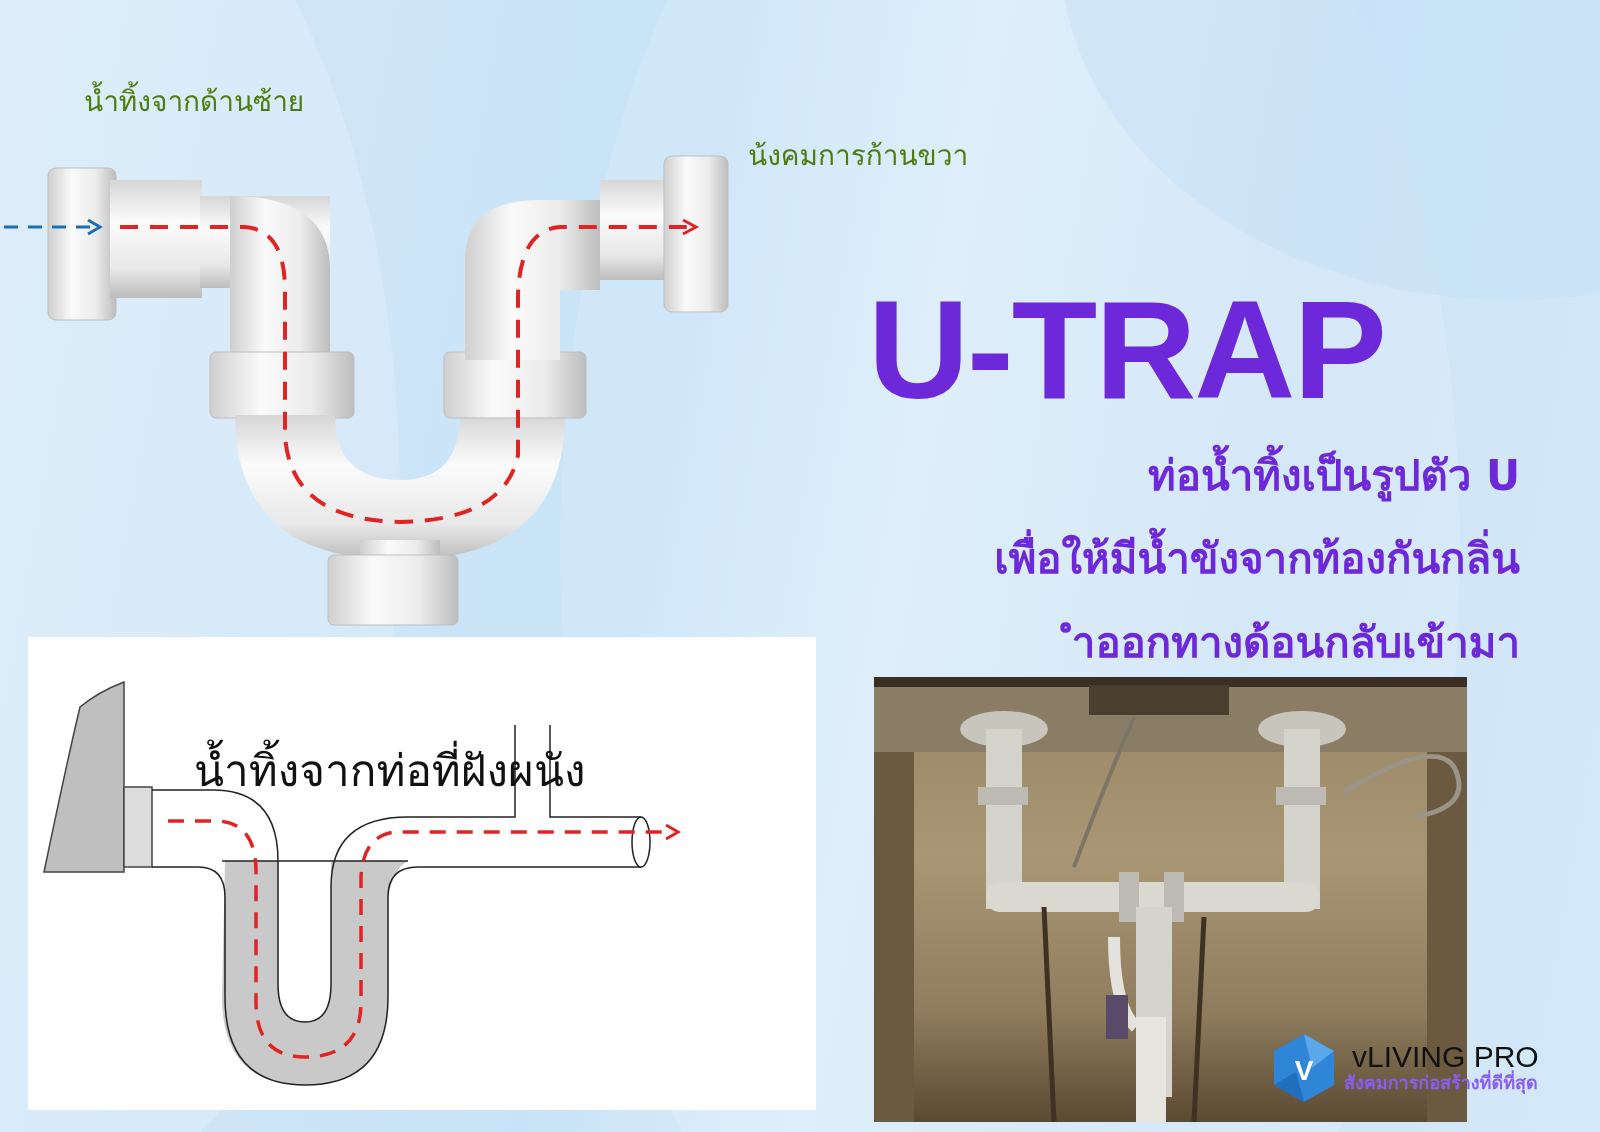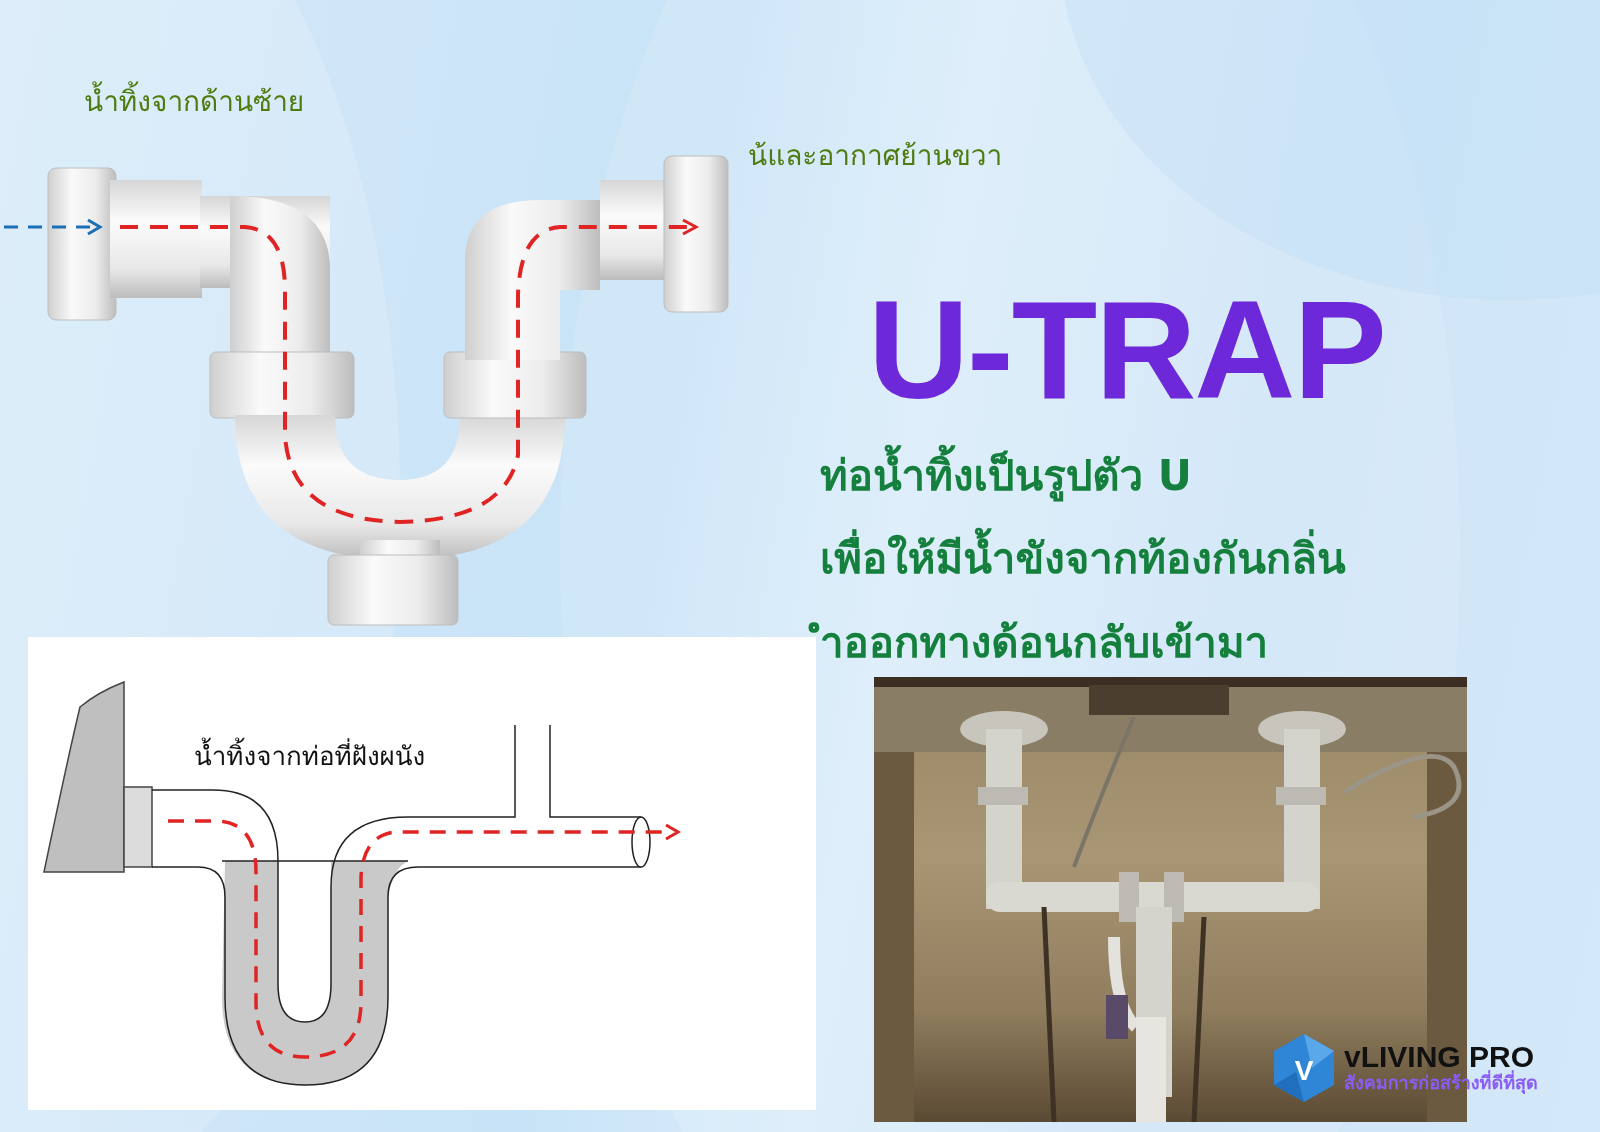--- a/index.html
+++ b/index.html
@@ -5,39 +5,39 @@
   html,body{margin:0;padding:0;}
   body{width:1600px;height:1132px;position:relative;overflow:hidden;
     background:linear-gradient(100deg,#d6eaf8 0%,#cfe6f8 20%,#c8e3f7 40%,#d9ecfa 55%,#cfe5f7 75%,#d3e8f8 100%);
     font-family:"Liberation Sans","DejaVu Sans",sans-serif;}
   .swoosh{position:absolute;border-radius:50%;pointer-events:none;}
   .sw1{left:-300px;top:-200px;width:700px;height:1400px;background:rgba(255,255,255,0.18);}
   .sw2{left:560px;top:-300px;width:900px;height:1700px;background:rgba(255,255,255,0.14);}
   .sw3{left:1060px;top:-400px;width:900px;height:700px;background:rgba(190,220,245,0.35);}
   .label-red{position:absolute;color:#4d7c0f;font-size:28px;line-height:1;white-space:nowrap;font-family:"DejaVu Sans",sans-serif;}
   .title{position:absolute;left:868px;top:280px;width:620px;color:#6d28d9;font-size:140px;font-weight:bold;line-height:1;letter-spacing:-2px;font-family:Liberation Sans, sans-serif;}
-  .desc{position:absolute;left:820px;width:700px;text-align:left;color:#15803d;font-size:42px;font-weight:bold;line-height:1;font-family:"DejaVu Sans",sans-serif;}
+  .desc{position:absolute;left:820px;width:700px;text-align:right;color:#6d28d9;font-size:42px;font-weight:bold;line-height:1;font-family:"DejaVu Sans",sans-serif;}
   .panel{position:absolute;left:28px;top:637px;width:788px;height:473px;background:#fff;}
-  .wall-label{position:absolute;left:166px;top:98px;font-size:26px;color:#111;font-family:"DejaVu Sans",sans-serif;white-space:nowrap;text-align:right;}
+  .wall-label{position:absolute;left:166px;top:98px;font-size:44px;color:#111;font-family:"DejaVu Sans",sans-serif;white-space:nowrap;text-align:right;}
   .photo{position:absolute;left:874px;top:677px;width:593px;height:445px;overflow:hidden;
     background:linear-gradient(180deg,#6c5e44 0%,#9c8a68 12%,#a89674 40%,#8f7d5e 75%,#5b4a33 100%);}
   .logo{position:absolute;left:1272px;top:1032px;display:flex;align-items:center;}
   .logo-text{margin-left:8px;}
-  .logo-name{font-size:30px;font-weight:bold;color:#111;line-height:1;font-family:"Liberation Sans",sans-serif;}
+  .logo-name{font-size:30px;font-weight:normal;color:#111;line-height:1;font-family:"Liberation Sans",sans-serif;margin-left:8px;}
   .logo-tag{font-size:18px;font-weight:bold;color:#8b5cf6;line-height:1.2;font-family:"DejaVu Sans",sans-serif;}
 </style>
 </head>
 <body>
 
 <div class="swoosh sw1"></div>
 <div class="swoosh sw2"></div>
 <div class="swoosh sw3"></div>
 
 <div class="label-red" style="left:84px;top:88px;">น้ำทิ้งจากด้านซ้าย</div>
-<div class="label-red" style="left:748px;top:142px;">น้และอากาศย้านขวา</div>
+<div class="label-red" style="left:748px;top:142px;">น้งคมการก้านขวา</div>
 
 <svg style="position:absolute;left:0;top:150px;" width="760" height="480" viewBox="0 150 760 480">
   <defs>
     <linearGradient id="pipeV" x1="0" x2="1" y1="0" y2="0">
       <stop offset="0" stop-color="#cfcfcf"></stop>
         <stop offset="0.35" stop-color="#fafafa"></stop>
         <stop offset="0.7" stop-color="#ececec"></stop>
         <stop offset="1" stop-color="#bdbdbd"></stop>
     </linearGradient>
     <linearGradient id="pipeH" x1="0" x2="0" y1="0" y2="1">

